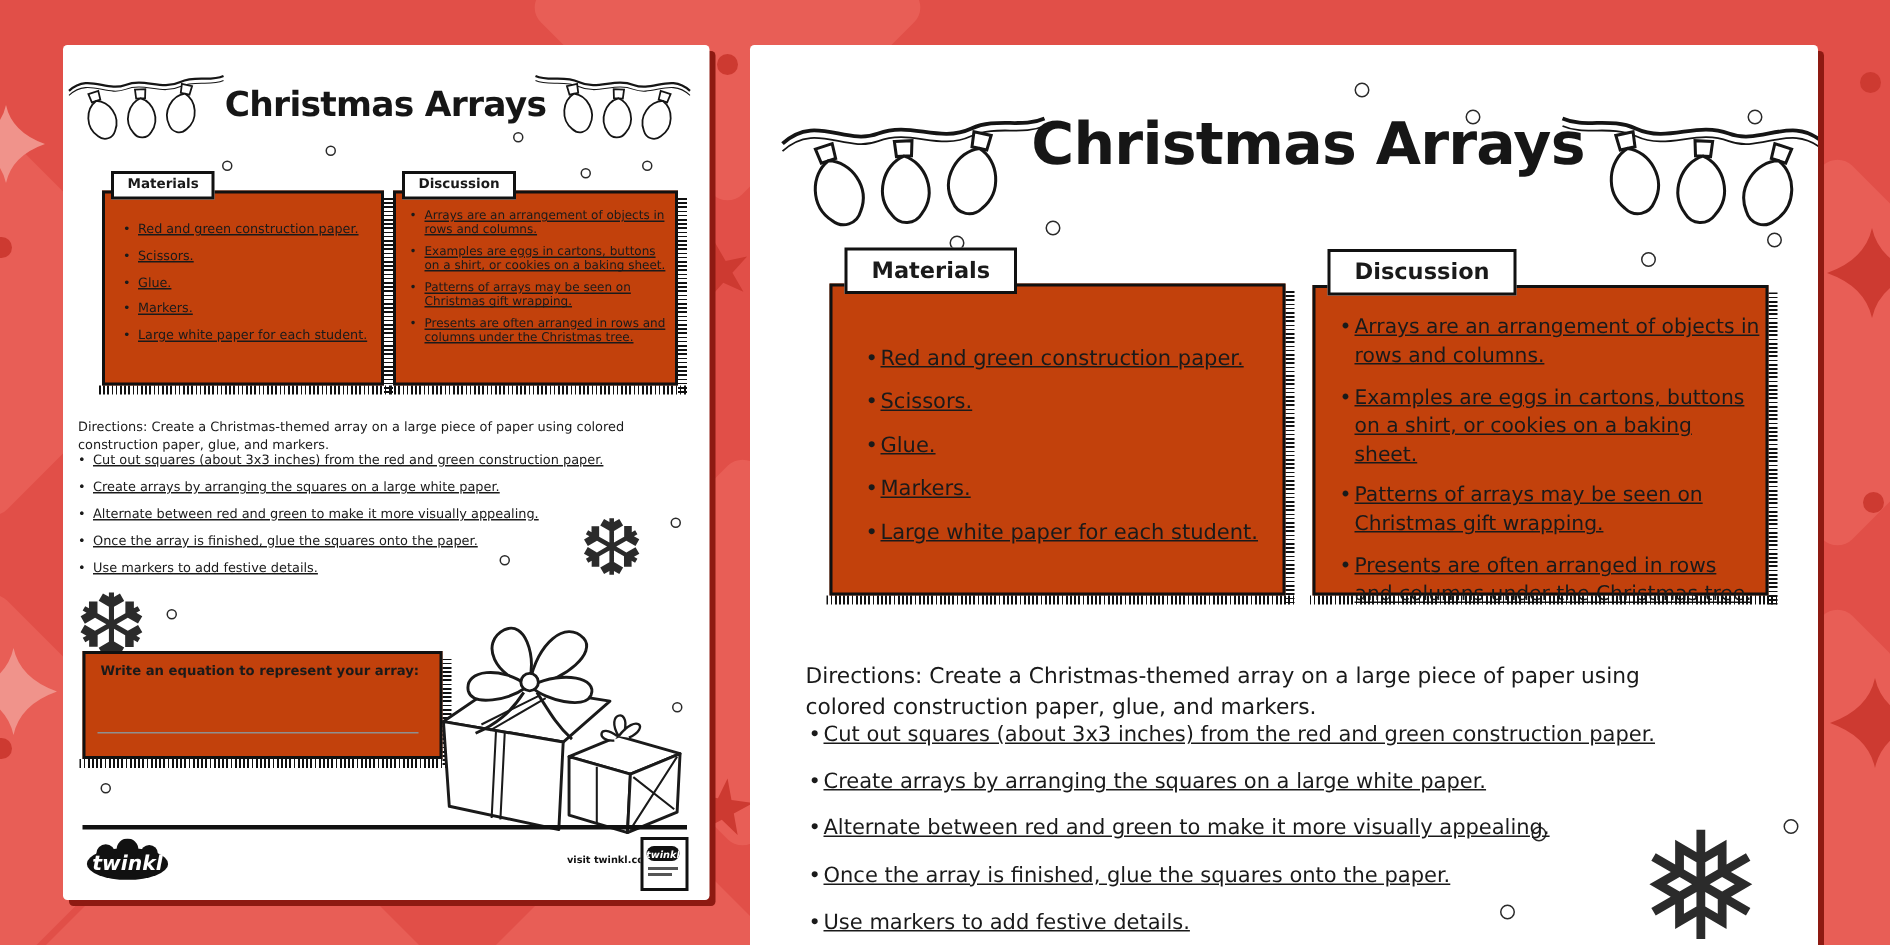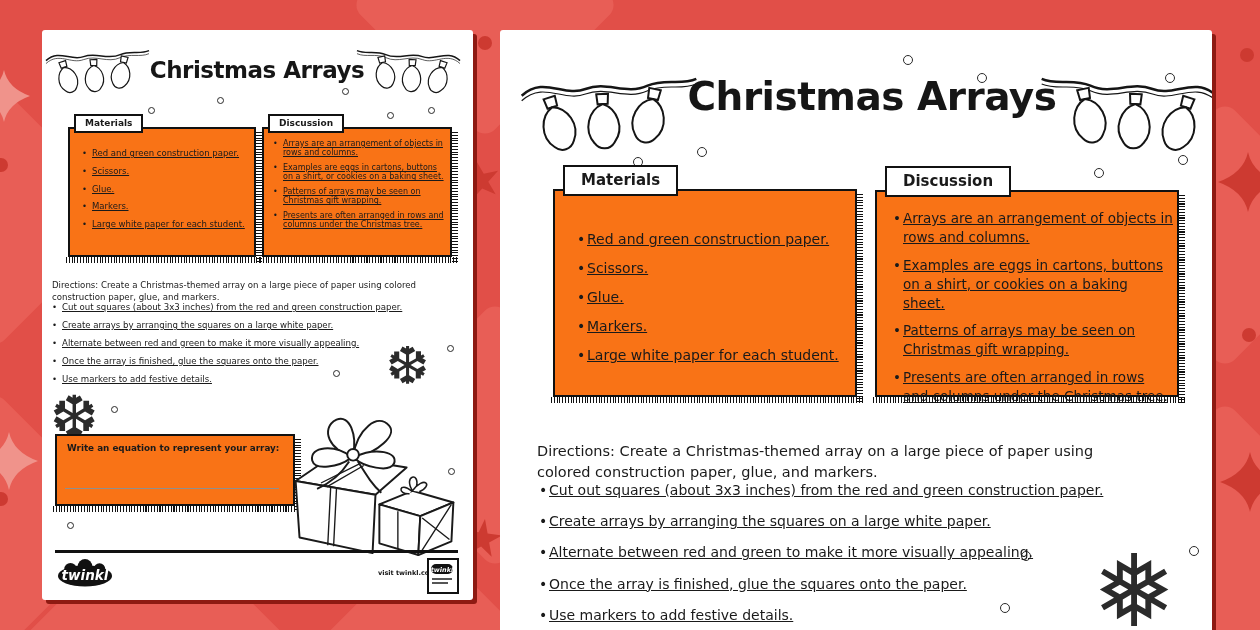--- a/index.html
+++ b/index.html
@@ -24,21 +24,21 @@
   }
   .page-left{left:42px;top:30px;width:431px;height:570px;}
   .page-right{left:500px;top:30px;width:712px;height:625px;overflow:hidden;}
   .abs{position:absolute;}
   .title{position:absolute;font-weight:bold;letter-spacing:-0.5px;text-align:center;white-space:nowrap;color:#161616;}
   .page-left .title{left:100px;width:230px;top:27px;font-size:23px;}
   .page-right .title{left:172px;width:400px;top:44px;font-size:39px;}
   .lights{position:absolute;}
   .flip{transform:scaleX(-1);}
   
-  .box{position:absolute;background:#f97316;border:2px solid #111;}
+  .box{position:absolute;background:#c2410c;border:2px solid #111;}
   .box::before{ 
     content:"";position:absolute;top:3px;right:-8px;bottom:-8px;width:6px;
     background:repeating-linear-gradient(to bottom,#111 0 1.1px,transparent 1.1px 2.8px);
   }
   .box::after{ 
     content:"";position:absolute;left:-4px;right:-8px;bottom:-8px;height:6px;
     background:repeating-linear-gradient(to right,#111 0 1.1px,transparent 1.1px 2.8px);
   }
   .tab{position:absolute;background:#fff;border:2px solid #111;font-weight:bold;white-space:nowrap;}
   .page-left .tab{top:-15px;left:4px;font-size:9px;padding:2px 9px 3px;}

